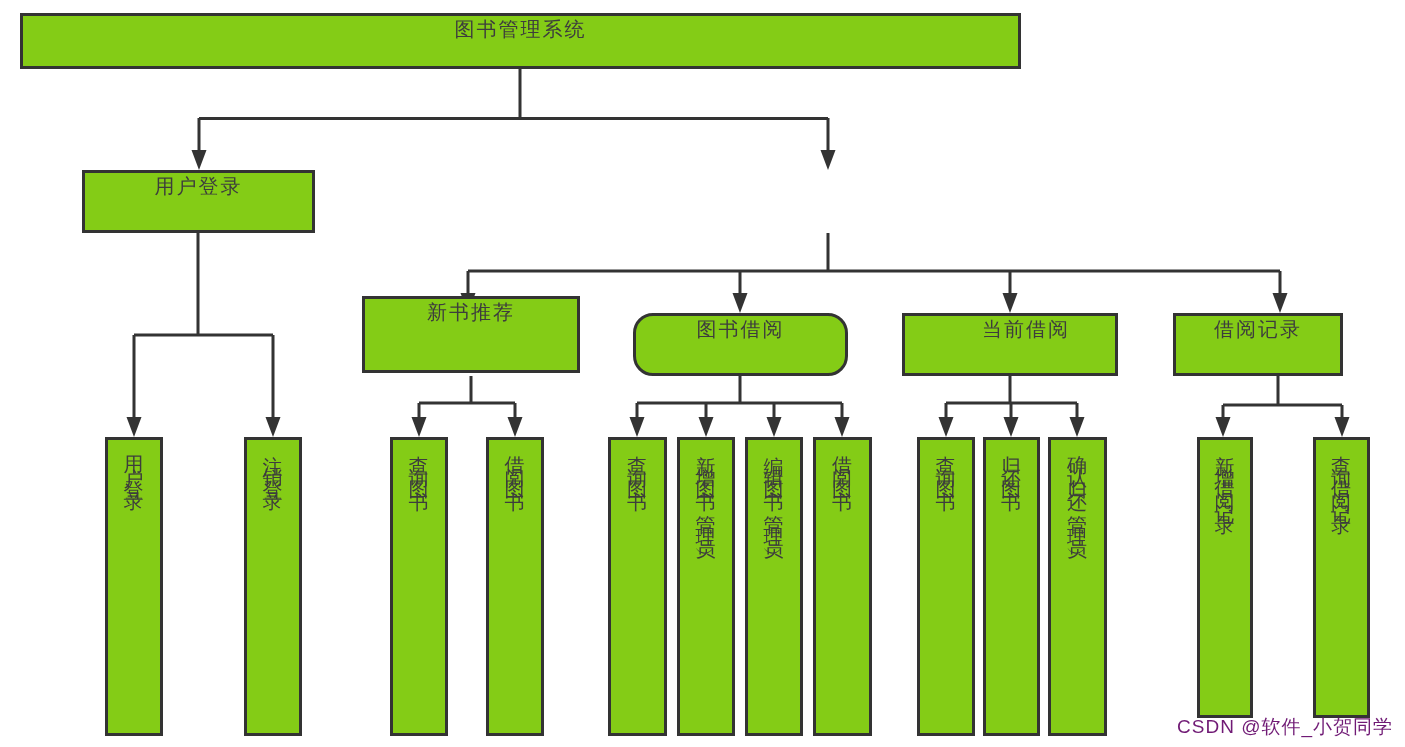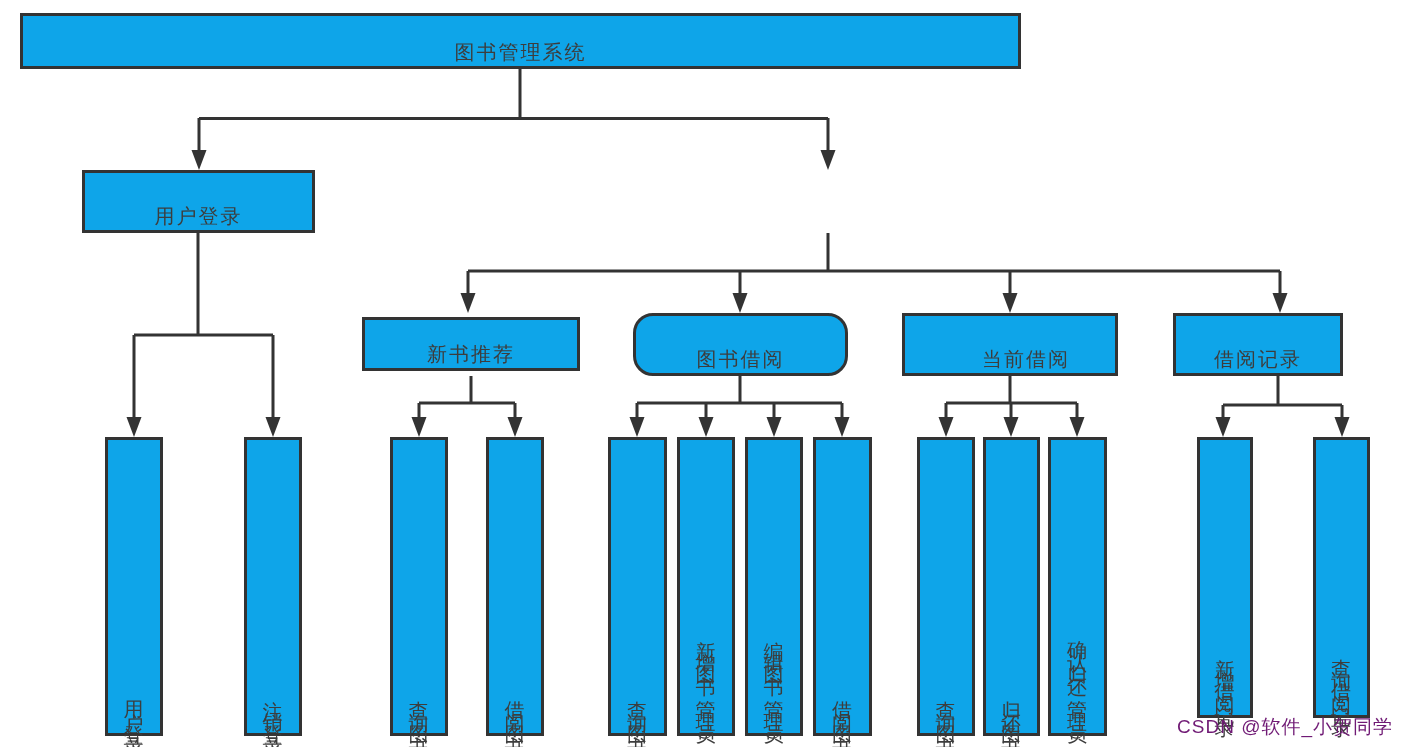--- a/index.html
+++ b/index.html
@@ -3,22 +3,22 @@
 <meta charset="utf-8">
 <style>
   html,body { margin:0; padding:0; background:#ffffff; }
   .canvas {
     position:relative; width:1405px; height:747px; background:#ffffff;
     font-family:"Liberation Sans", sans-serif; overflow:hidden;
   }
   .wires { position:absolute; left:0; top:0; z-index:1; }
   .node {
     position:absolute; box-sizing:border-box;
-    border:3px solid #333333; background:#0ea5e9;
-    display:flex; align-items:flex-end; justify-content:center;
+    border:3px solid #333333; background:#84cc16;
+    display:flex; align-items:flex-start; justify-content:center;
     color:#3d3d3d; z-index:2;
   }
   .h-node { font-size:20px; letter-spacing:2px; white-space:nowrap; }
   .v-node .vtxt {
     writing-mode:vertical-rl; text-orientation:mixed;
     font-size:20px; line-height:1; letter-spacing:12px;
   }
   .watermark {
     position:absolute; right:12px; top:714px; z-index:6;
     color:#701a75; font-size:19px; letter-spacing:1px; white-space:nowrap;
@@ -52,21 +52,21 @@
   </svg>
 
   <div class="node h-node" style="left:20px; top:13px; width:1001px; height:56px;">
     <span>图书管理系统</span>
   </div>
 
   <div class="node h-node" style="left:82px; top:170px; width:233px; height:63px;">
     <span>用户登录</span>
   </div>
 
-  <div class="node h-node" style="left:362px; top:317px; width:218px; height:54px;">
+  <div class="node h-node" style="left:362px; top:296px; width:218px; height:77px;">
     <span>新书推荐</span>
   </div>
   <div class="node h-node" style="left:633px; top:313px; width:215px; height:63px;border-radius:20px;">
     <span>图书借阅</span>
   </div>
   <div class="node h-node" style="left:902px; top:313px; width:216px; height:63px;padding-left:32px;">
     <span>当前借阅</span>
   </div>
   <div class="node h-node" style="left:1173px; top:313px; width:170px; height:63px;">
     <span>借阅记录</span>

